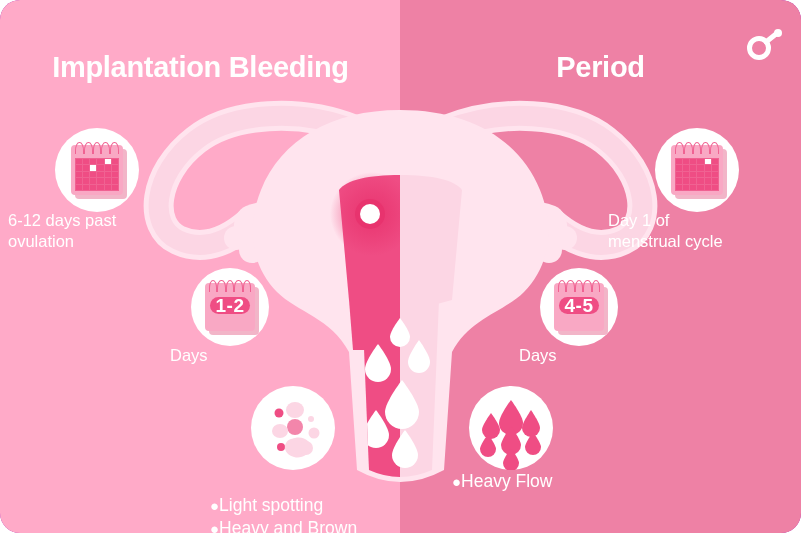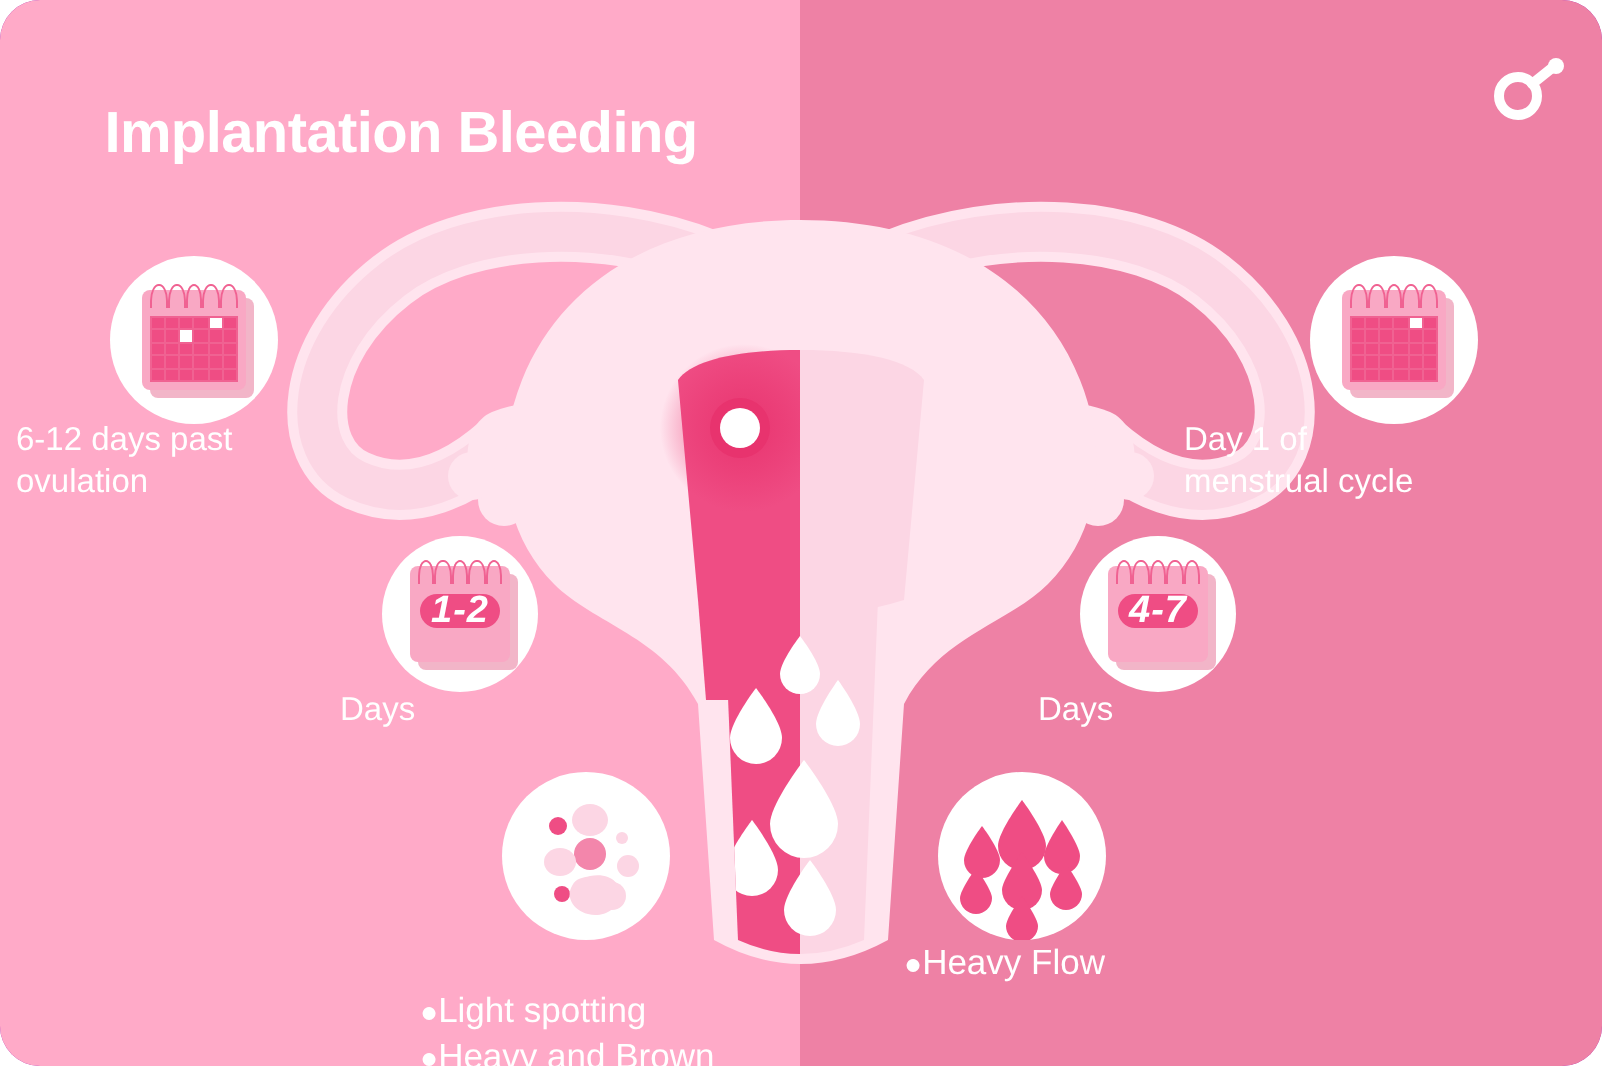--- a/index.html
+++ b/index.html
@@ -123,21 +123,20 @@
     top: 30%;
     height: 34%;
     border-radius: 999px;
     background: #ef4d84;
     color: #ffffff;
     display: flex;
     align-items: center;
     justify-content: center;
     font-size: 19px;
     font-weight: bold;
-    font-style: italic;
     letter-spacing: 0.5px;
   }
 
   .bullets {
     position: absolute;
     color: #ffffff;
     font-size: 17.5px;
     line-height: 1.32;
   }
   .bullets div { white-space: nowrap; }
@@ -252,20 +251,21 @@
         <path d="M378,344 c0,0 13,17 13,25 a13,13 0 0 1 -26,0 c0,-8 13,-25 13,-25 z"></path>
         <path d="M419,340 c0,0 11,15 11,22 a11,11 0 0 1 -22,0 c0,-7 11,-22 11,-22 z"></path>
         <path d="M402,380 c0,0 17,22 17,32 a17,17 0 0 1 -34,0 c0,-10 17,-32 17,-32 z"></path>
         <path d="M376,410 c0,0 13,17 13,25 a13,13 0 0 1 -26,0 c0,-8 13,-25 13,-25 z"></path>
         <path d="M405,430 c0,0 13,17 13,25 a13,13 0 0 1 -26,0 c0,-8 13,-25 13,-25 z"></path>
       </g>
     </g>
   </svg>
 
   <div class="panel-title" id="left-title">Implantation Bleeding</div>
+  <div class="panel-title" id="right-title">Period</div>
 
   <svg id="logo-mark" viewBox="0 0 40 34">
     <circle cx="14" cy="20" r="9.5" fill="none" stroke="#ffffff" stroke-width="5"></circle>
     <path d="M21,14 L31,6" stroke="#ffffff" stroke-width="5" stroke-linecap="round" fill="none"></path>
     <circle cx="33" cy="5" r="4" fill="#ffffff"></circle>
   </svg>
 
   <div class="badge" style="left:55px; top:128px; width:84px; height:84px;">
     <div class="cal" style="width:52px;height:50px;">
       <div class="cal-shadow"></div>
@@ -388,35 +388,35 @@
       </div>
       <div class="rings">
         <div class="ring"></div>
           <div class="ring"></div>
           <div class="ring"></div>
         <div class="ring"></div>
           <div class="ring"></div>
       </div>
     </div>
   </div>
-  <div class="caption" style="left:592px; top:210px; width:190px;">Day 1 of
+  <div class="caption" style="left:608px; top:210px; width:190px;">Day 1 of
 menstrual cycle</div>
 
   <div class="badge" style="left:540px; top:268px; width:78px; height:78px;">
     <div class="cal" style="width:50px;height:48px;">
       <div class="cal-shadow"></div>
       <div class="cal-body"></div>
       <div class="rings">
         <div class="ring"></div>
           <div class="ring"></div>
           <div class="ring"></div>
         <div class="ring"></div>
           <div class="ring"></div>
       </div>
-      <div class="pill">4-7</div>
+      <div class="pill">4-5</div>
     </div>
   </div>
   <div class="caption" style="left:519px; top:345px; width:120px;">Days</div>
 
   <div class="badge" style="left:469px; top:386px; width:84px; height:84px;">
     <svg viewBox="0 0 84 84" style="width:84px;height:84px;">
       <g fill="#ef4d84">
         <path d="M42,14 c0,0 12,16 12,23 a12,12 0 0 1 -24,0 c0,-7 12,-23 12,-23 z"></path>
         <path d="M22,27 c0,0 9,12 9,17 a9,9 0 0 1 -18,0 c0,-5 9,-17 9,-17 z"></path>
         <path d="M62,24 c0,0 9,13 9,18 a9,9 0 0 1 -18,0 c0,-5 9,-18 9,-18 z"></path>

